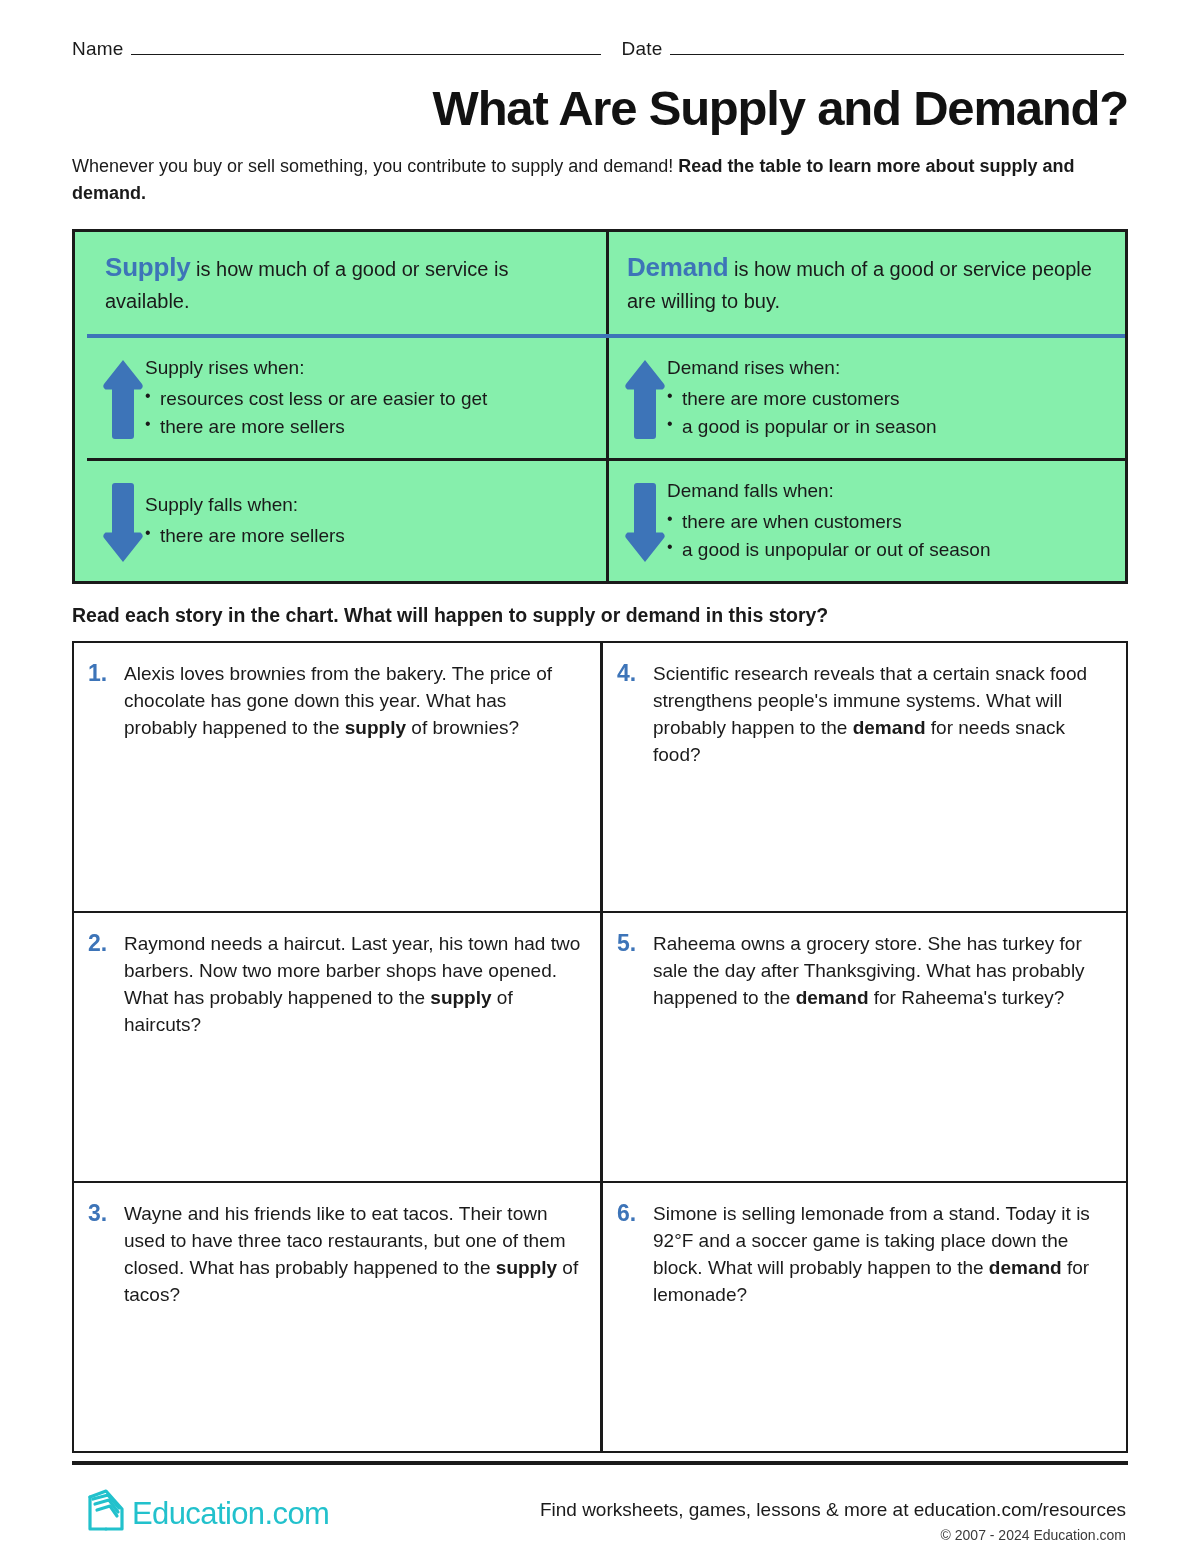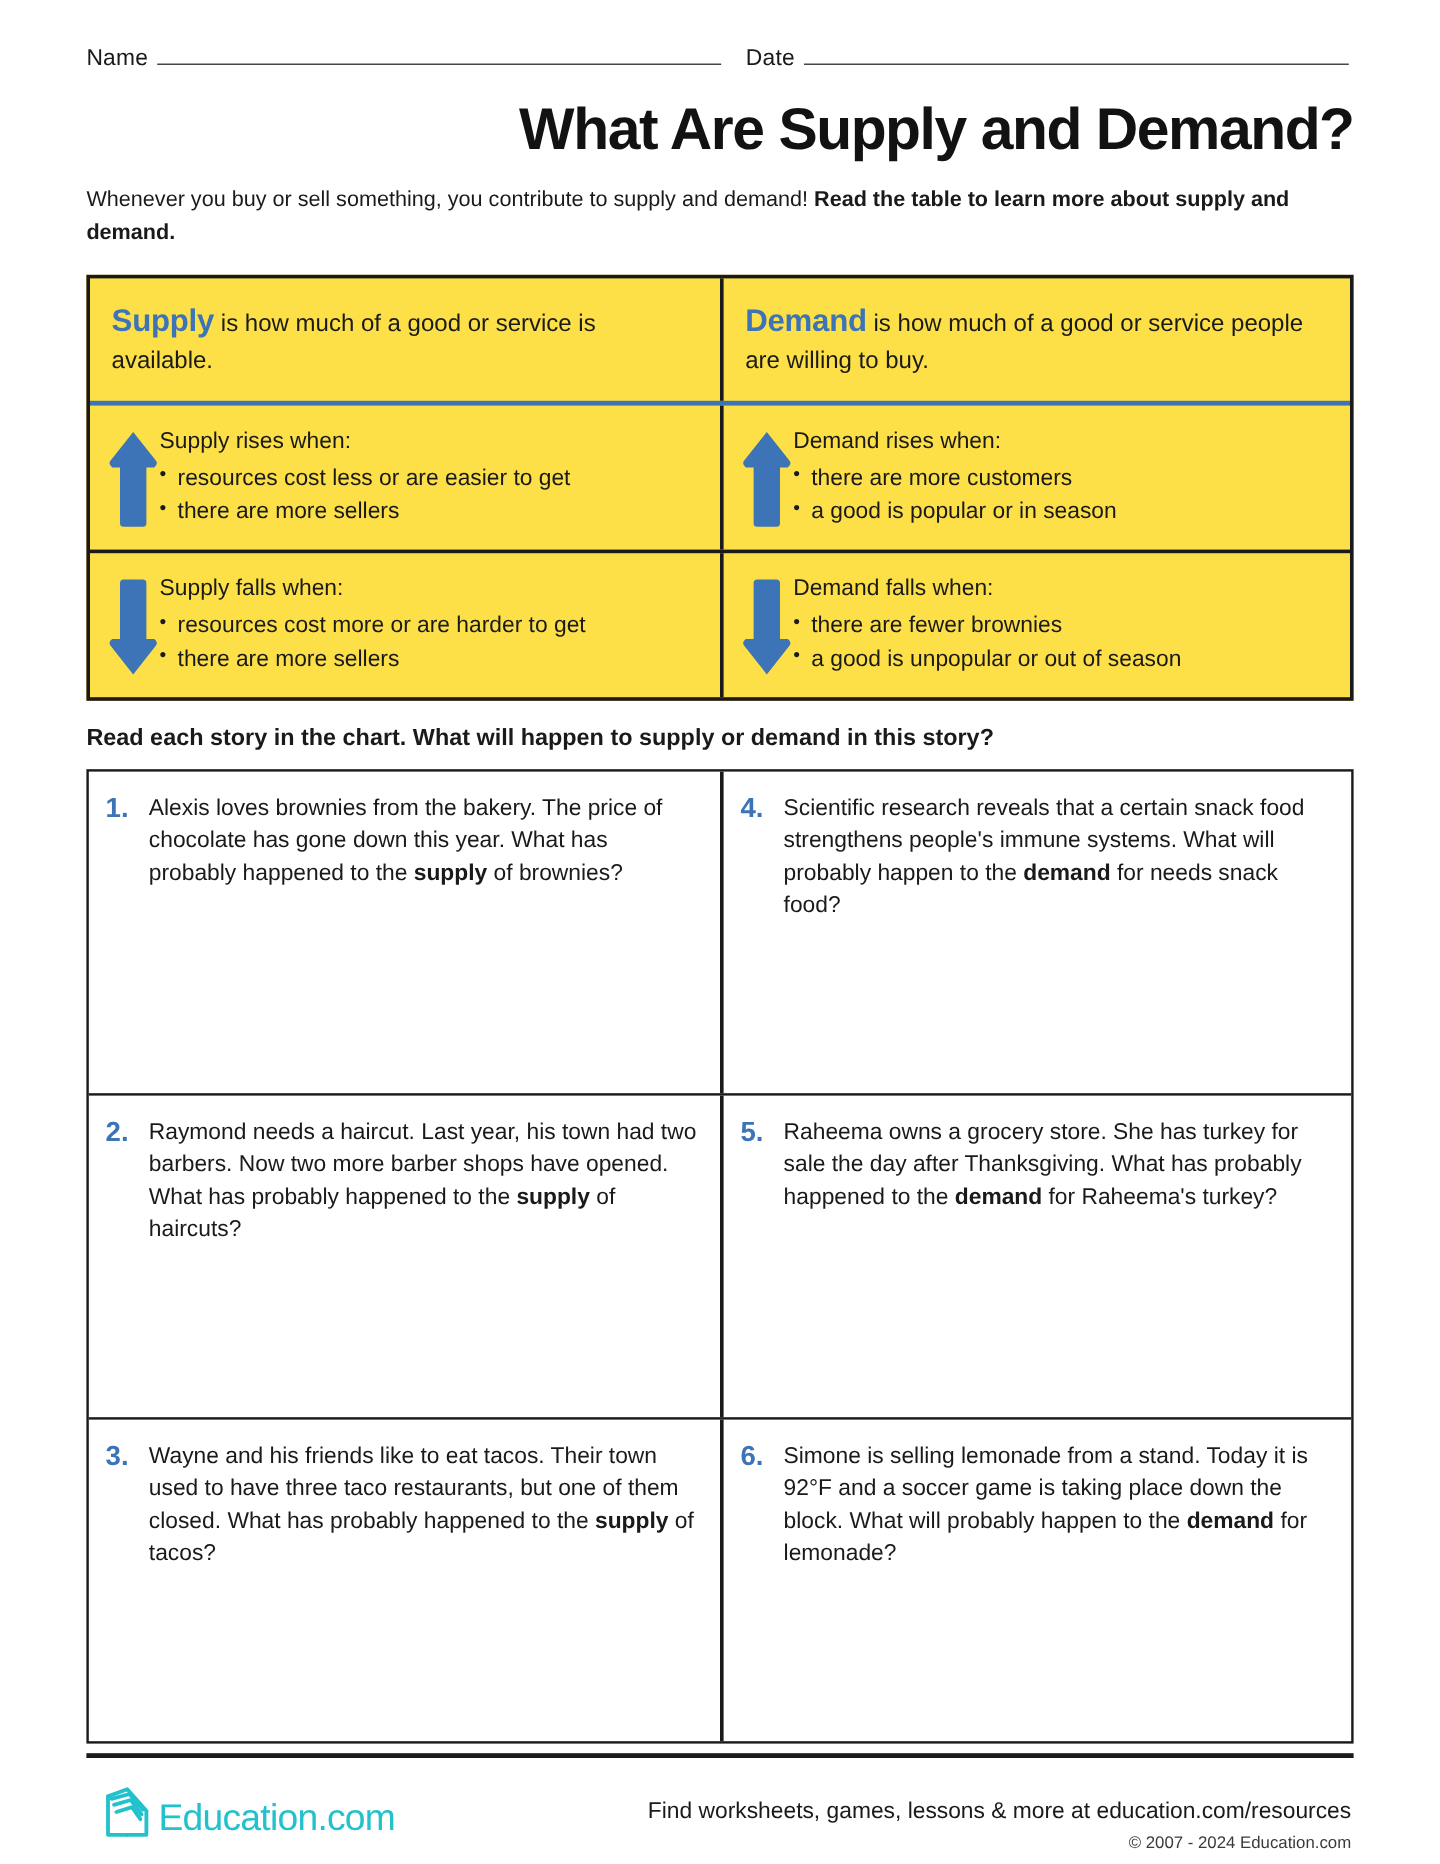--- a/index.html
+++ b/index.html
@@ -62,21 +62,22 @@
     max-width: 1058px;
   }
   .intro b { font-weight: 700; }
 
   
   .deftable {
     margin-top: 22px;
     border: 3.5px solid #1a1a1a;
     display: flex;
     flex-direction: column;
-    background: #fde047;
+    background: #86efac;
+    padding-left: 12px;
   }
   .def-header-row {
     display: flex;
     border-bottom: 4px solid #3d74b8;
   }
   .def-header-cell {
     flex: 1 1 50%;
     box-sizing: border-box;
     padding: 17px 18px 18px 18px;
     font-size: 20px;
@@ -257,35 +258,34 @@
     <div class="def-row second">
       <div class="def-cell">
         <span class="arrow">
           <svg width="44" height="84" viewBox="0 0 44 84" aria-hidden="true">
             <path d="M22 81 L41 57 Q43 54 39.5 51.5 L33 51.5 L33 5 Q33 2 30 2 L14 2 Q11 2 11 5 L11 51.5 L4.5 51.5 Q1 54 3 57 Z" fill="#3d74b8"></path>
           </svg>
         </span>
         <span class="def-text">
           <span class="head">Supply falls when:</span>
           <ul>
-            <li>resources cost more or are harder to get</li>
             <li>there are more sellers</li>
           </ul>
         </span>
       </div>
       <div class="def-cell">
         <span class="arrow">
           <svg width="44" height="84" viewBox="0 0 44 84" aria-hidden="true">
             <path d="M22 81 L41 57 Q43 54 39.5 51.5 L33 51.5 L33 5 Q33 2 30 2 L14 2 Q11 2 11 5 L11 51.5 L4.5 51.5 Q1 54 3 57 Z" fill="#3d74b8"></path>
           </svg>
         </span>
         <span class="def-text">
           <span class="head">Demand falls when:</span>
           <ul>
-            <li>there are fewer brownies</li>
+            <li>there are when customers</li>
             <li>a good is unpopular or out of season</li>
           </ul>
         </span>
       </div>
     </div>
   </div>
 
   <p class="prompt">Read each story in the chart. What will happen to supply or demand in this story?</p>
 
   <div class="storytable">

